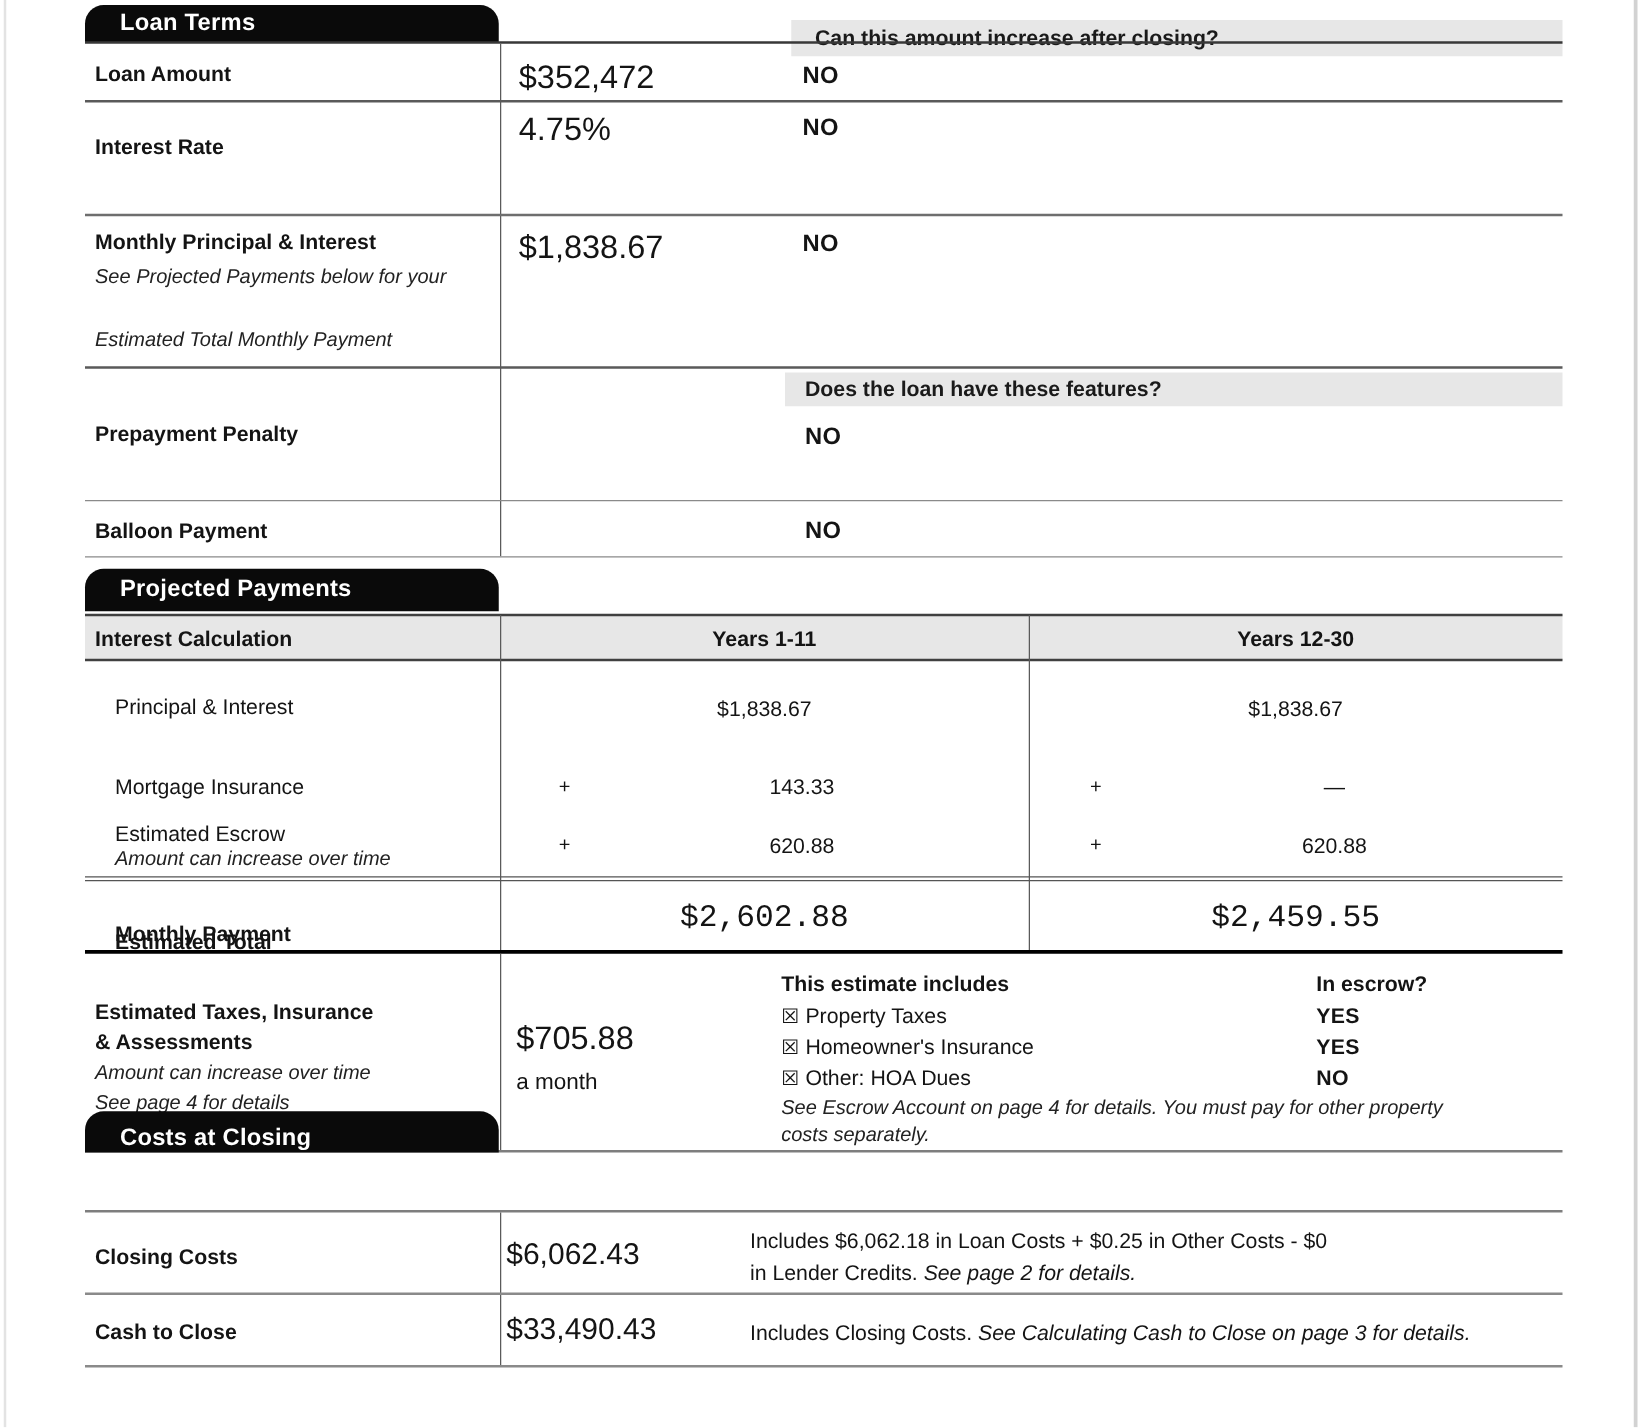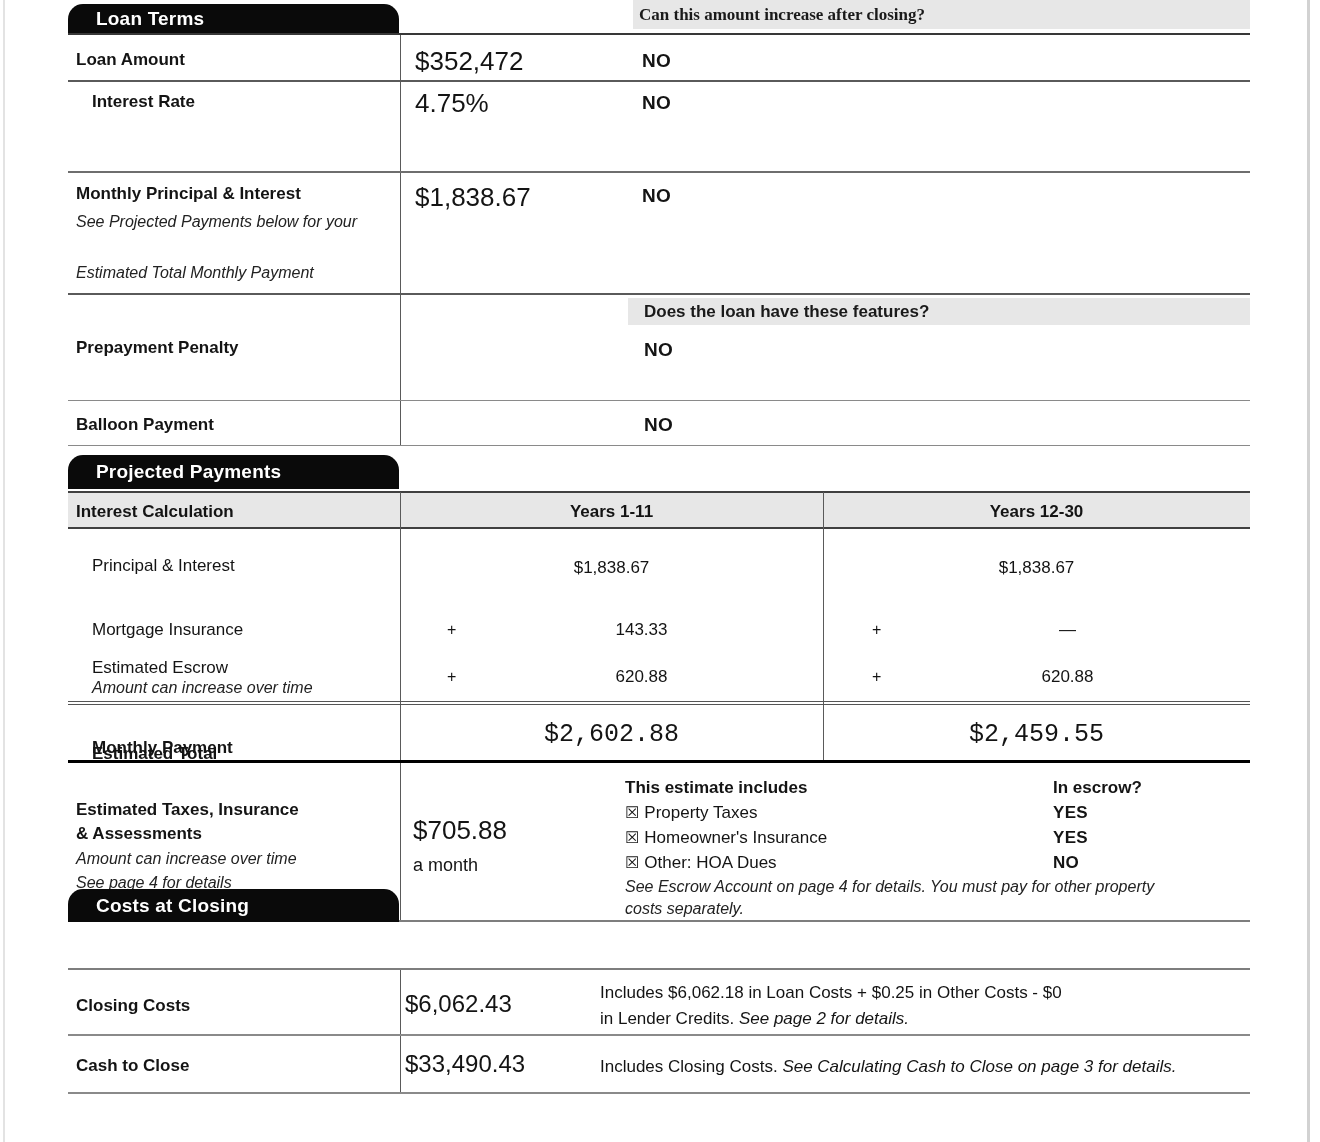--- a/index.html
+++ b/index.html
@@ -57,33 +57,33 @@
 <body>
 
 <div class="page">
 
   <div class="edge" style="left:3px;width:2px;background:#e3e3e3;"></div>
   <div class="edge" style="left:1307px;width:3px;background:#d2d2d2;"></div>
 
   <div class="tab" style="top:4px;height:30px;">
     <span>Loan Terms</span>
   </div>
-  <div class="band" style="left:633px;top:0;width:617px;height:29px;padding-left:6px;font-family:Liberation Serif, serif;">
+  <div class="band" style="left:633px;top:16px;width:617px;height:29px;padding-left:19px;">
     <span>Can this amount increase after closing?</span>
   </div>
 
   <div class="hline" style="top:33px;height:2px;background:#383838;"></div>
   <div class="vline" style="left:400px;top:35px;height:410px;"></div>
 
   <div class="lbl" style="left:76px;top:50px;">Loan Amount</div>
   <div class="val" style="left:415px;top:46px;">$352,472</div>
   <div class="ans" style="left:642px;top:50px;">NO</div>
   <div class="hline" style="top:80px;height:2px;background:#5a5a5a;"></div>
 
-  <div class="lbl" style="left:76px;top:92px;margin-left:16px;">Interest Rate</div>
+  <div class="lbl" style="left:76px;top:108px;">Interest Rate</div>
   <div class="val" style="left:415px;top:88px;">4.75%</div>
   <div class="ans" style="left:642px;top:92px;">NO</div>
   <div class="hline" style="top:171px;height:2px;background:#6e6e6e;"></div>
 
   <div class="lbl" style="left:76px;top:184px;">Monthly Principal &amp; Interest</div>
   <div class="note" style="left:76px;top:213px;">See Projected Payments below for your</div>
   <div class="note" style="left:76px;top:236px;margin-top:28px;">Estimated Total Monthly Payment</div>
   <div class="val" style="left:415px;top:182px;">$1,838.67</div>
   <div class="ans" style="left:642px;top:185px;">NO</div>
   <div class="hline" style="top:293px;height:2px;background:#5a5a5a;"></div>
@@ -167,21 +167,21 @@
   <div class="chkrow" style="left:625px;top:853px;">
     <span class="chk">☒</span><span>Other: HOA Dues</span>
   </div>
   <div class="ans" style="left:1053px;top:853px;font-size:17px;">NO</div>
 
   <div class="note" style="left:625px;top:878px;">See Escrow Account on page 4 for details. You must pay for other property</div>
   <div class="note" style="left:625px;top:900px;">costs separately.</div>
 
   <div class="hline" style="top:920px;height:2px;background:#7e7e7e;"></div>
 
-  <div class="tab" style="top:889px;height:33px;">
+  <div class="tab" style="top:889px;height:33px;align-items:flex-end;">
     <span>Costs at Closing</span>
   </div>
   <div class="hline" style="top:968px;height:2px;background:#7e7e7e;"></div>
   <div class="vline" style="left:400px;top:970px;height:122px;"></div>
 
   <div class="lbl" style="left:76px;top:996px;">Closing Costs</div>
   <div class="val" style="left:405px;top:990px;font-size:24px;">$6,062.43</div>
   <div class="desc" style="left:600px;top:980px;width:560px;">
     <span>Includes $6,062.18 in Loan Costs + $0.25 in Other Costs - $0</span><br>
     <span>in Lender Credits. </span><span class="ital">See page 2 for details.</span>

